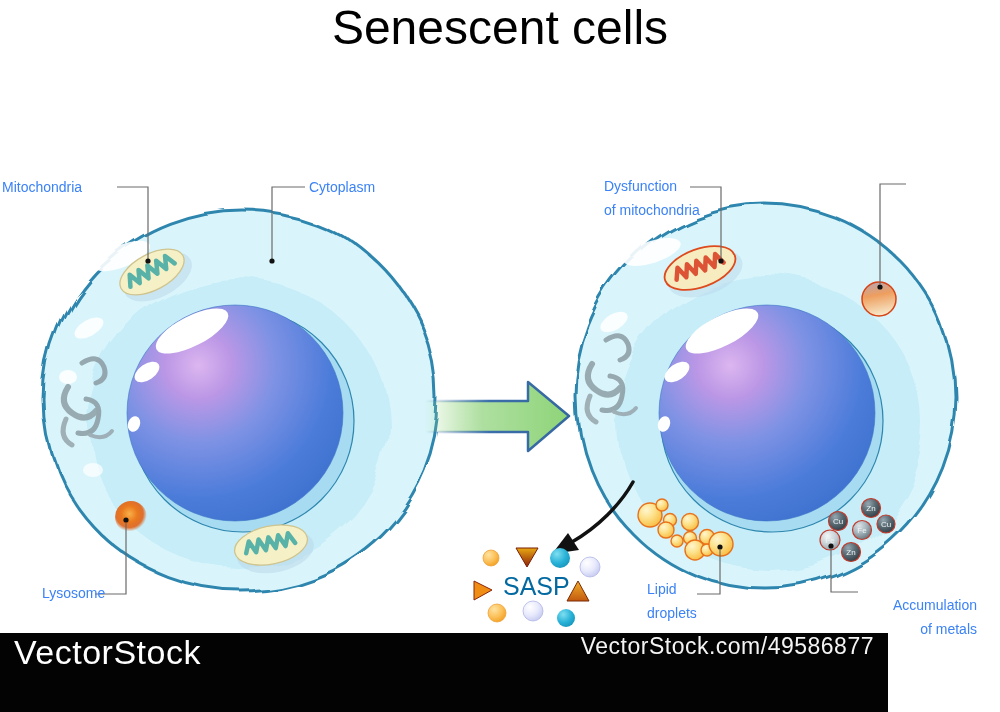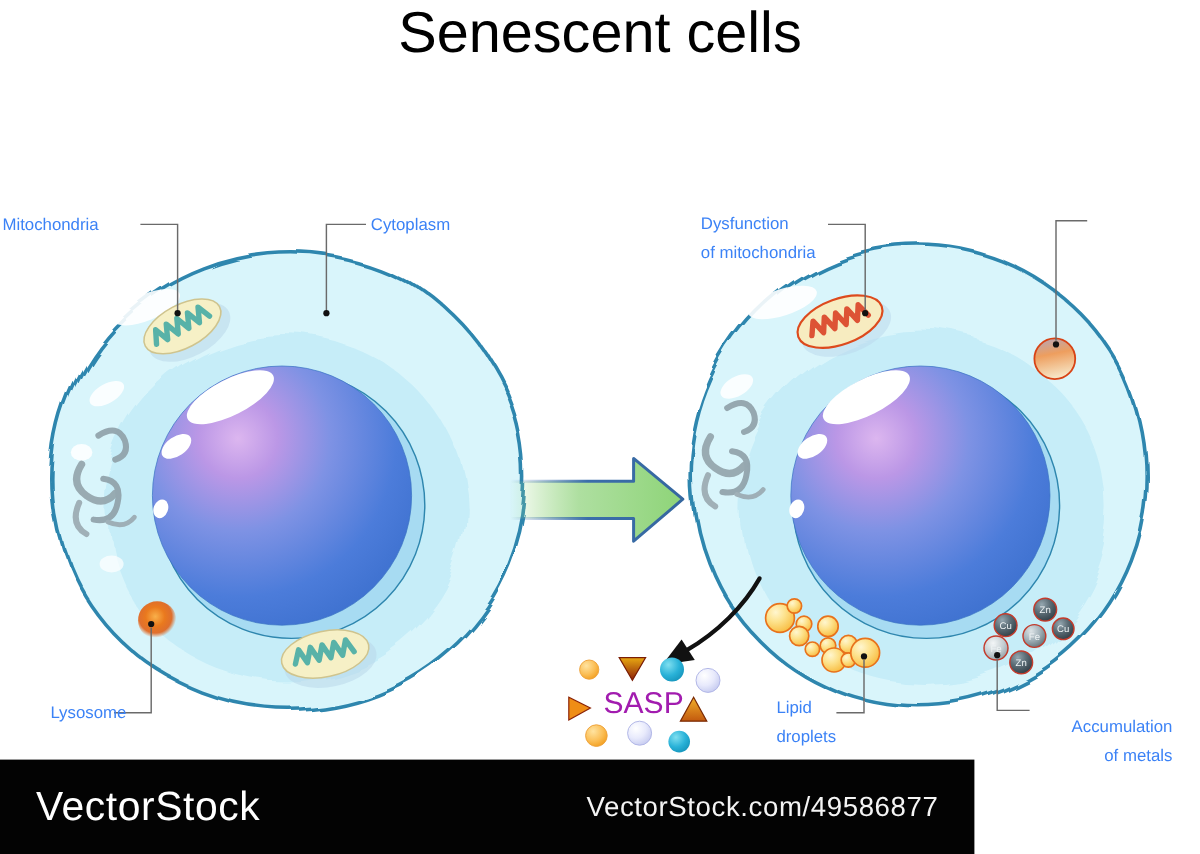--- a/index.html
+++ b/index.html
@@ -4,24 +4,24 @@
 <style>
   html,body{margin:0;padding:0;background:#ffffff;}
   .frame{position:relative;width:1000px;height:712px;background:#ffffff;overflow:hidden;
          font-family:"Liberation Sans", sans-serif;}
   .stage{position:absolute;left:0;top:0;width:1000px;height:633px;}
   .stage svg{position:absolute;left:0;top:0;}
   .title{position:absolute;left:0;right:0;top:0;text-align:center;
          font-size:48px;font-weight:500;color:#000000;letter-spacing:0;}
   .lbl{position:absolute;color:#3b82f6;font-size:14px;line-height:24px;white-space:nowrap;}
   .lbl.right{text-align:right;}
-  .sasp{position:absolute;left:503px;top:572px;font-size:25px;color:#a21caf;}
-  .footer{position:absolute;left:0;top:633px;width:812px;height:79px;background:#030303;
-          display:flex;align-items:center;justify-content:space-between;
-          padding:0 30px;box-sizing:border-box;}
+  .sasp{position:absolute;left:503px;top:572px;font-size:25px;color:#0369a1;}
+  .footer{position:absolute;left:0;top:633px;width:888px;height:79px;background:#030303;
+          display:flex;justify-content:space-between;
+          padding:0 14px;box-sizing:border-box;}
   .brand{color:#ffffff;font-size:34px;font-weight:500;letter-spacing:.5px;}
   .credit{color:#f4f4f4;font-size:23px;font-weight:400;letter-spacing:.5px;}
 </style>
 </head>
 <body>
 
 <div class="frame">
   <div class="stage">
 
     <svg width="1000" height="633" viewBox="0 0 1000 633">
@@ -245,21 +245,21 @@
         <circle cx="720" cy="547" r="2.6"></circle>
         <circle cx="831" cy="546" r="2.6"></circle>
       </g>
     </svg>
 
     <div class="title">Senescent cells</div>
 
     <div class="lbl" style="left:2px;top:175px;">Mitochondria</div>
     <div class="lbl" style="left:309px;top:175px;">Cytoplasm</div>
 
-    <div class="lbl" style="left:584px;top:174px;">
+    <div class="lbl" style="left:604px;top:174px;">
       <div>Dysfunction</div>
       <div>of mitochondria</div>
     </div>
 
 
     <div class="lbl" style="left:2px;top:581px;margin-left:40px;">Lysosome</div>
 
     <div class="sasp">SASP</div>
 
     <div class="lbl" style="left:647px;top:577px;">

